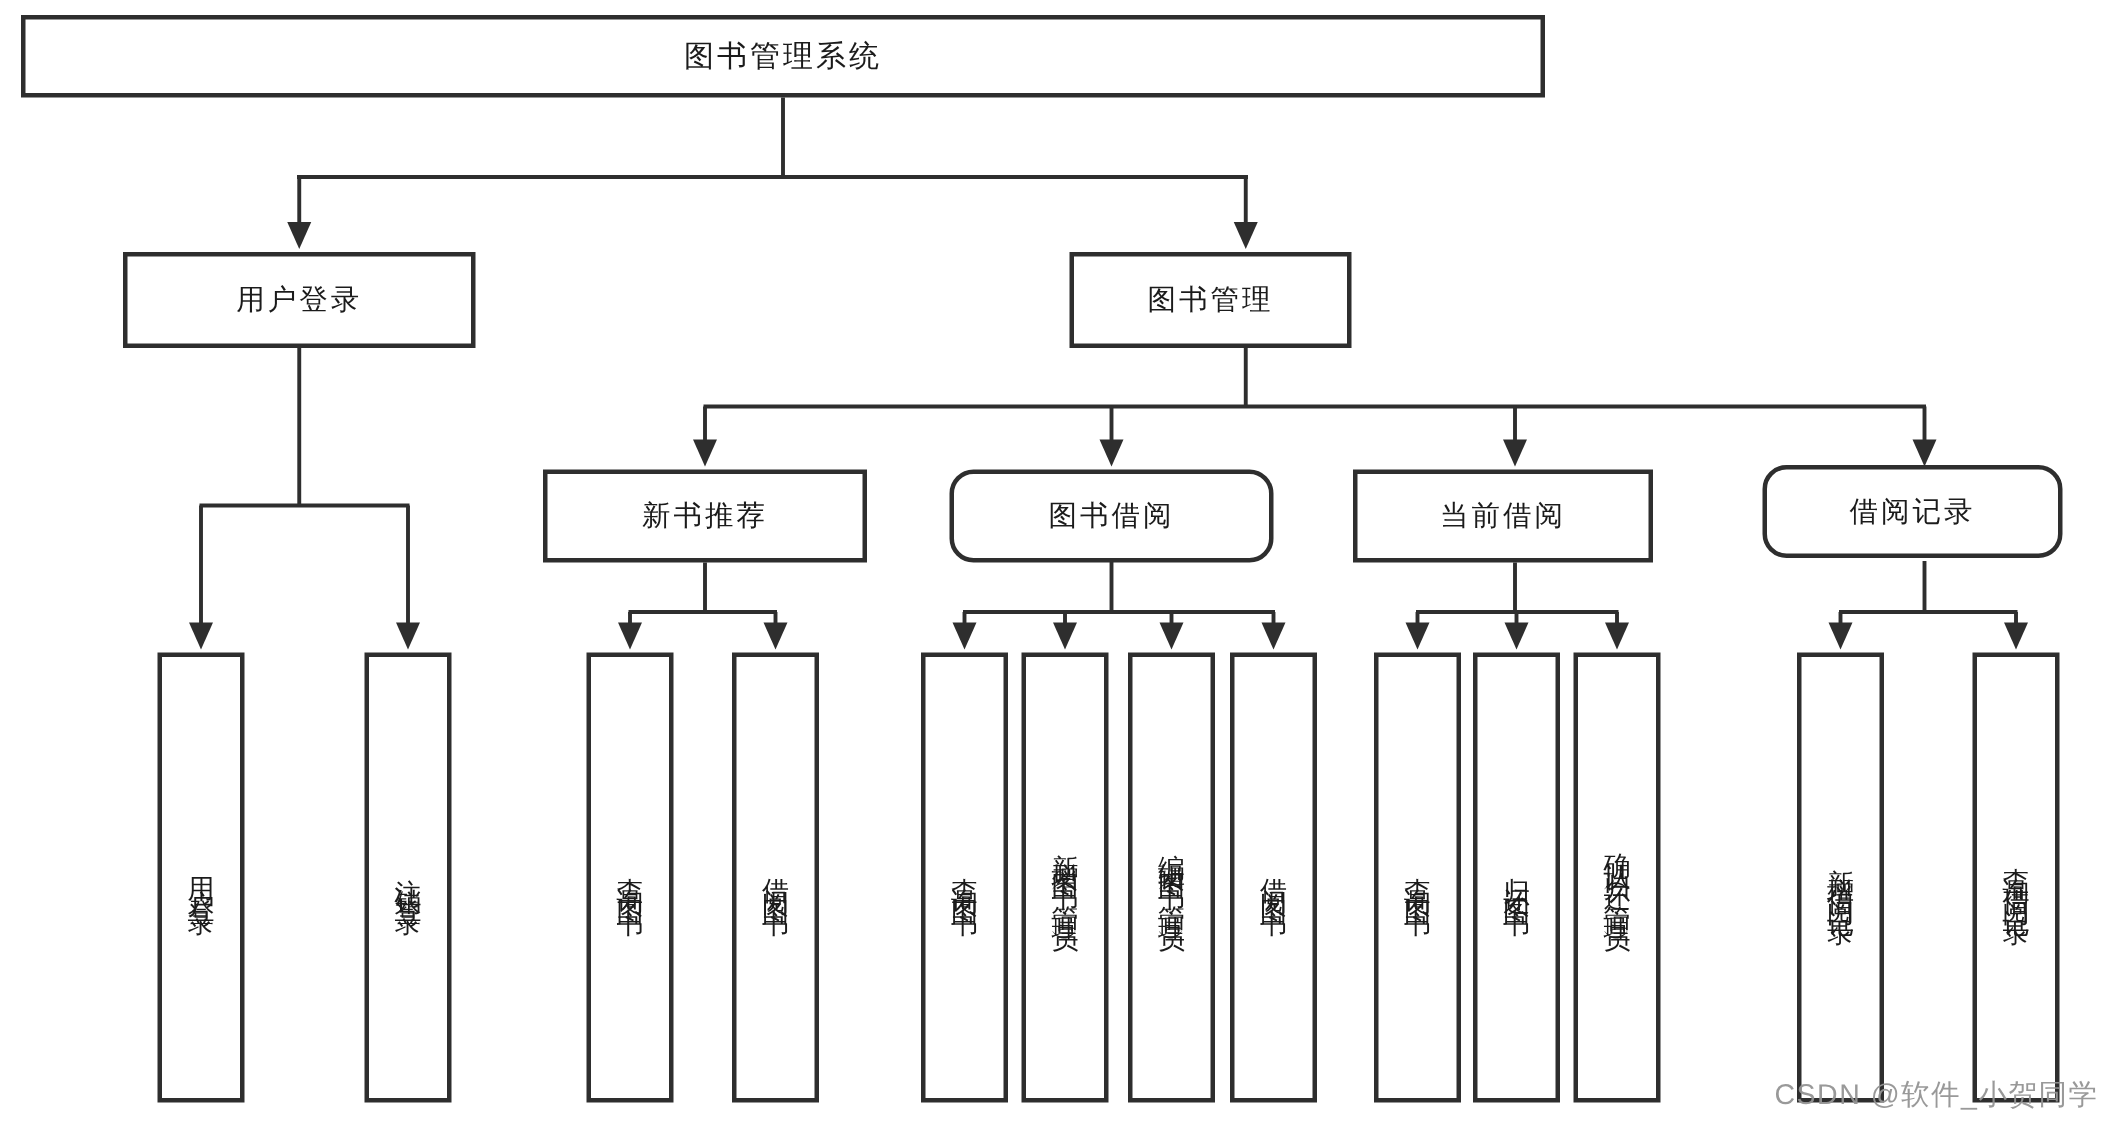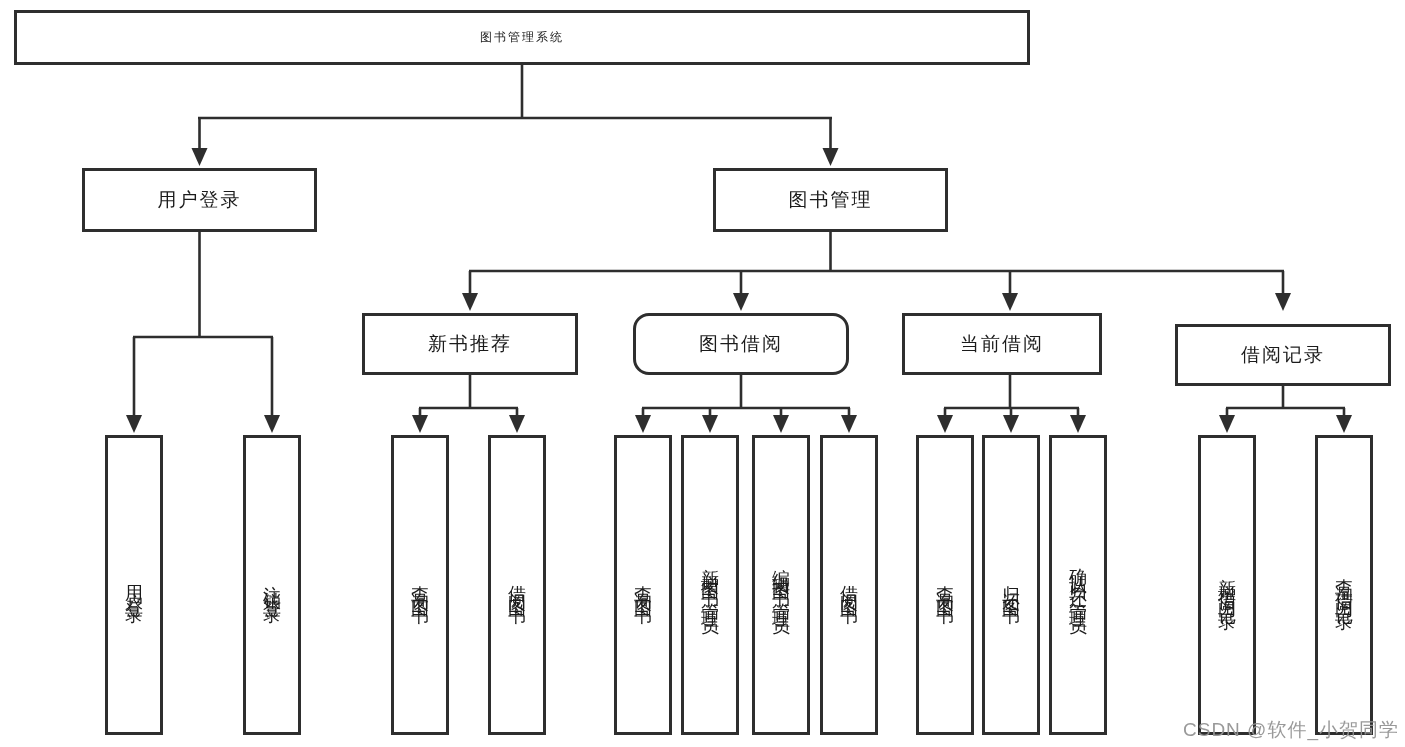--- a/index.html
+++ b/index.html
@@ -31,21 +31,21 @@
     justify-content: center;
     z-index: 2;
     color: #1b1b1b;
   }
   .box-h {
     font-size: 19px;
     letter-spacing: 2px;
     white-space: nowrap;
   }
   .box-root {
-    font-size: 12px;
+    font-size: 20px;
   }
   .box-v {
     font-size: 18px;
   }
   .box-v .vtext {
     writing-mode: vertical-rl;
     text-orientation: mixed;
     letter-spacing: 7px;
     line-height: 1;
     white-space: nowrap;
@@ -132,34 +132,34 @@
     </g>
   </svg>
 
   <div class="box box-h box-root" style="left:14px; top:10px; width:1016px; height:55px;">
     <span>图书管理系统</span>
   </div>
 
   <div class="box box-h" style="left:82px; top:168px; width:235px; height:64px;">
     <span>用户登录</span>
   </div>
-  <div class="box box-h" style="left:713px; top:168px; width:235px; height:64px;">
+  <div class="box box-h" style="left:713px; top:168px; width:188px; height:64px;">
     <span>图书管理</span>
   </div>
 
   <div class="box box-h" style="left:362px; top:313px; width:216px; height:62px;">
     <span>新书推荐</span>
   </div>
   <div class="box box-h" style="left:633px; top:313px; width:216px; height:62px;border-radius:16px;">
     <span>图书借阅</span>
   </div>
   <div class="box box-h" style="left:902px; top:313px; width:200px; height:62px;">
     <span>当前借阅</span>
   </div>
-  <div class="box box-h" style="left:1175px; top:324px; width:216px; height:62px;">
+  <div class="box box-h" style="left:1175px; top:310px; width:200px; height:62px;border-radius:16px;">
     <span>借阅记录</span>
   </div>
 
   <div class="box box-v" style="left:105px; top:435px; width:58px; height:300px;">
     <span class="vtext">用户登录</span>
   </div>
   <div class="box box-v" style="left:243px; top:435px; width:58px; height:300px;">
     <span class="vtext">注销登录</span>
   </div>
 

